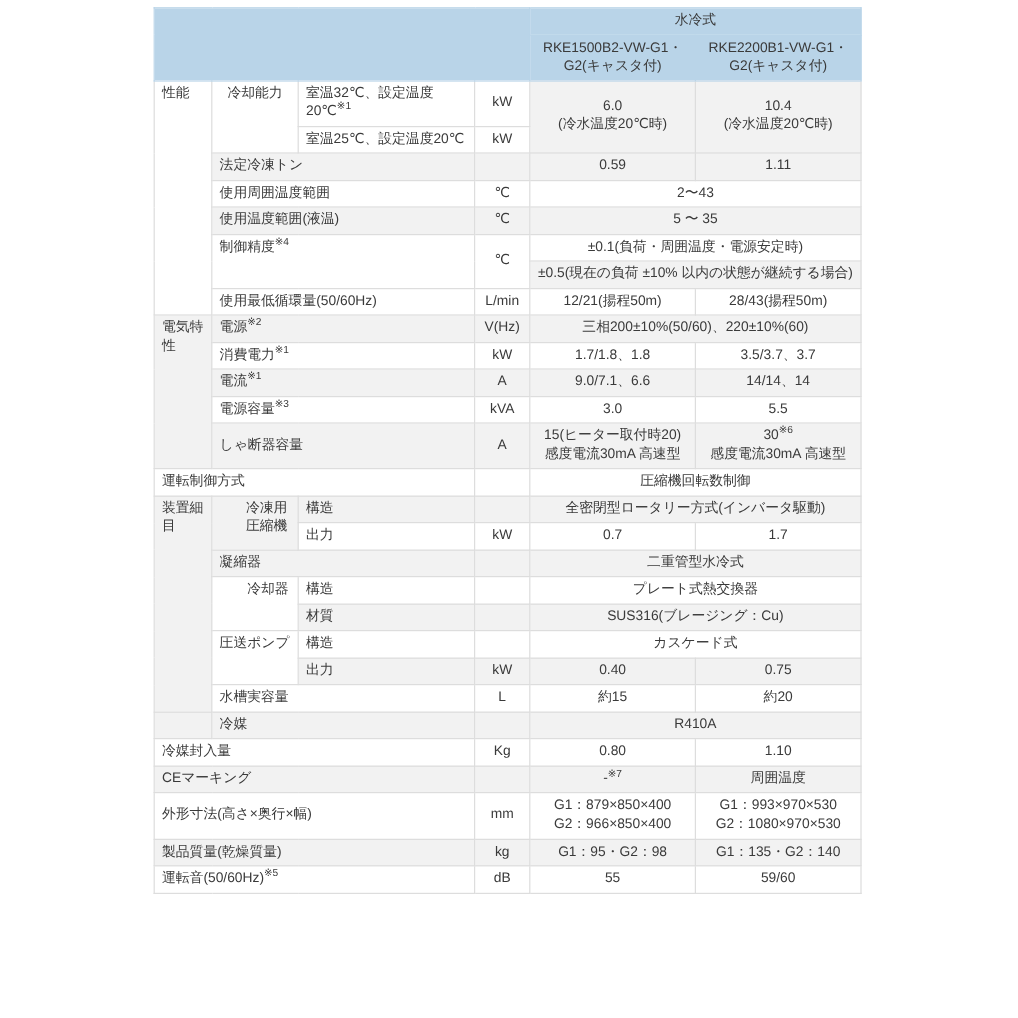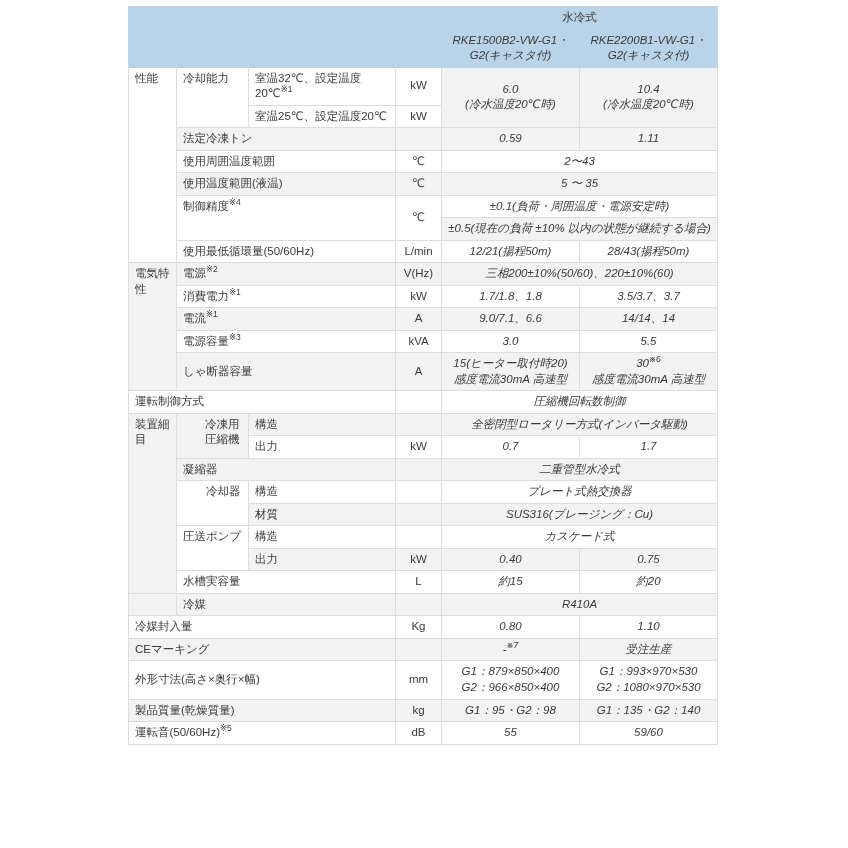--- a/index.html
+++ b/index.html
@@ -58,23 +58,22 @@
   }
   .hdr-model {
     background: #b9d4e8 !important;
     text-align: center;
     font-weight: bold;
     color: #23303a;
     font-size: 11.5px;
     border-color: #b9d4e8 !important;
     padding: 5px 4px;
     line-height: 1.4;
-    font-style: italic;
-  }
-  .val { text-align: center; font-style: italic; }
+  }
+  .val { text-align: center; }
   .lbl { text-align: left; }
   .unit { text-align: center; }
   .shade { background: #f2f2f2 !important; }
   .white { background: #ffffff !important; }
   sup.note {
     font-size: 8.5px;
     vertical-align: super;
     line-height: 0;
   }
   .two-line { line-height: 1.45; }
@@ -99,21 +98,21 @@
     <td class="hdr-blue" colspan="2">水冷式</td>
   </tr>
 
   <tr>
     <td class="hdr-model">RKE1500B2-VW-G1・G2(キャスタ付)</td>
     <td class="hdr-model">RKE2200B1-VW-G1・G2(キャスタ付)</td>
   </tr>
 
   <tr>
     <td class="lbl white" rowspan="8" style="vertical-align:top;">性能</td>
-    <td class="lbl white" rowspan="2" style="vertical-align:top;">冷却能力</td>
+    <td class="lbl white" rowspan="2" style="vertical-align:top;text-align:center;">冷却能力</td>
     <td class="lbl white"><span>室温32℃、設定温度20℃</span><sup class="note">※1</sup></td>
     <td class="unit white">kW</td>
     <td class="val shade two-line" rowspan="2"><span>6.0</span><br><span>(冷水温度20℃時)</span></td>
     <td class="val shade two-line" rowspan="2"><span>10.4</span><br><span>(冷水温度20℃時)</span></td>
   </tr>
 
   <tr>
     <td class="lbl white">室温25℃、設定温度20℃</td>
     <td class="unit white">kW</td>
   </tr>
@@ -260,21 +259,21 @@
     <td class="lbl white" colspan="3">冷媒封入量</td>
     <td class="unit white">Kg</td>
     <td class="val white">0.80</td>
     <td class="val white">1.10</td>
   </tr>
 
   <tr>
     <td class="lbl shade" colspan="3">CEマーキング</td>
     <td class="unit shade"></td>
     <td class="val shade"><span>-</span><sup class="note">※7</sup></td>
-    <td class="val shade">受注生産</td>
+    <td class="val shade">周囲温度</td>
   </tr>
 
   <tr>
     <td class="lbl white" colspan="3">外形寸法(高さ×奥行×幅)</td>
     <td class="unit white">mm</td>
     <td class="val white two-line"><span>G1：879×850×400</span><br><span>G2：966×850×400</span></td>
     <td class="val white two-line"><span>G1：993×970×530</span><br><span>G2：1080×970×530</span></td>
   </tr>
 
   <tr>

